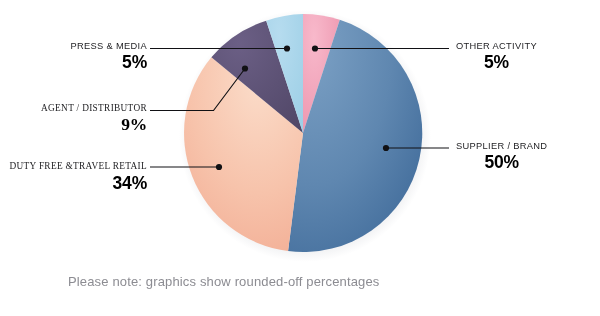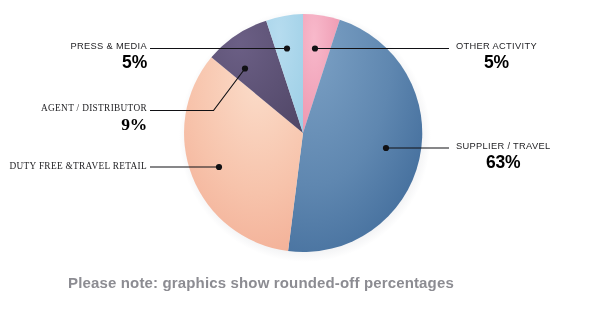--- a/index.html
+++ b/index.html
@@ -49,24 +49,24 @@
     font-weight: 700;
     letter-spacing: -0.2px;
     margin-top: 2px;
     color: #000000;
   }
   .label-multi .label-name { line-height: 1.32; font-family: Liberation Serif, serif; }
   .footnote {
     position: absolute;
     left: 24px;
     top: 274px;
-    font-size: 15px;
+    font-size: 13px;
     color: #8c8c92;
     letter-spacing: 0.15px;
-    font-weight: 700;
+    font-weight: 400;
     padding-left: 44px;
   }
 </style>
 </head>
 <body>
 
 <div id="chart-root">
 
   <svg class="svg-layer" viewBox="0 0 600 316">
     <defs>
@@ -130,27 +130,28 @@
     <span class="label-pct">5%</span>
   </div>
 
   <div class="label left" style="right:453px; top:103px;font-family:Liberation Serif, serif;">
     <span class="label-name">AGENT / DISTRIBUTOR</span>
     <span class="label-pct">9%</span>
   </div>
 
   <div class="label left label-multi" style="right:453px; top:160px;">
     <span class="label-name">DUTY FREE &amp;TRAVEL RETAIL</span>
+    <span class="label-pct">34%</span>
   </div>
 
   <div class="label right" style="left:456px; top:41px;">
     <span class="label-name">OTHER ACTIVITY</span>
     <span class="label-pct">5%</span>
   </div>
 
   <div class="label right" style="left:456px; top:140.5px;">
-    <span class="label-name">SUPPLIER / TRAVEL</span>
-    <span class="label-pct">63%</span>
+    <span class="label-name">SUPPLIER / BRAND</span>
+    <span class="label-pct">50%</span>
   </div>
 
   <div class="footnote">Please note: graphics show rounded-off percentages</div>
 
 </div>
 
 </body></html>

